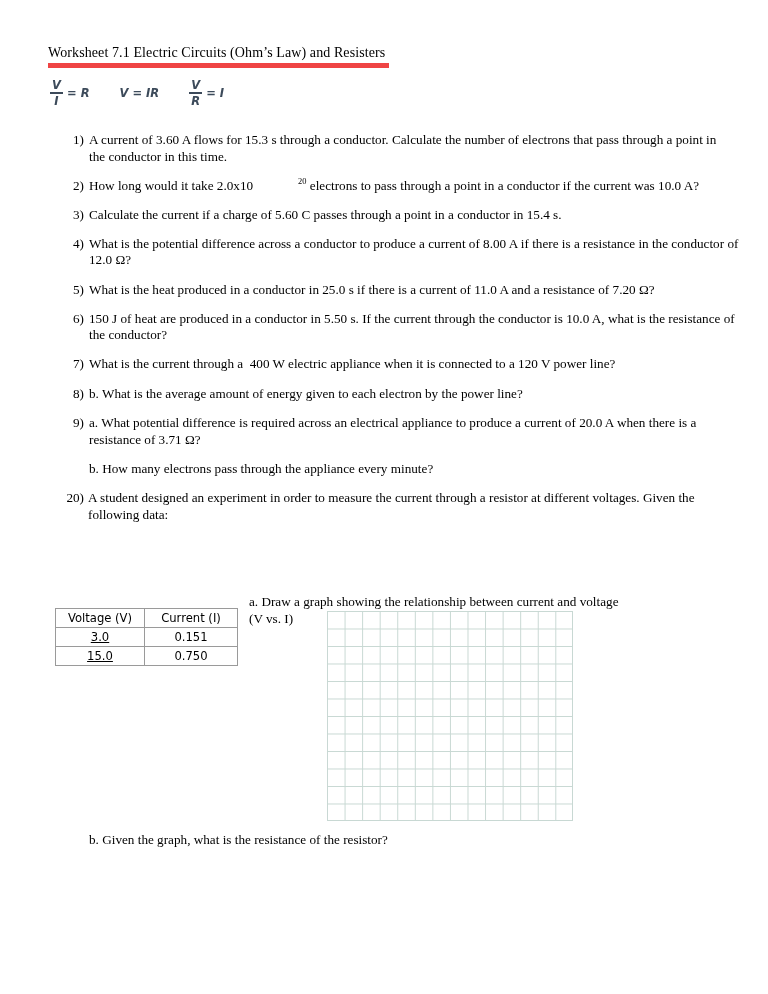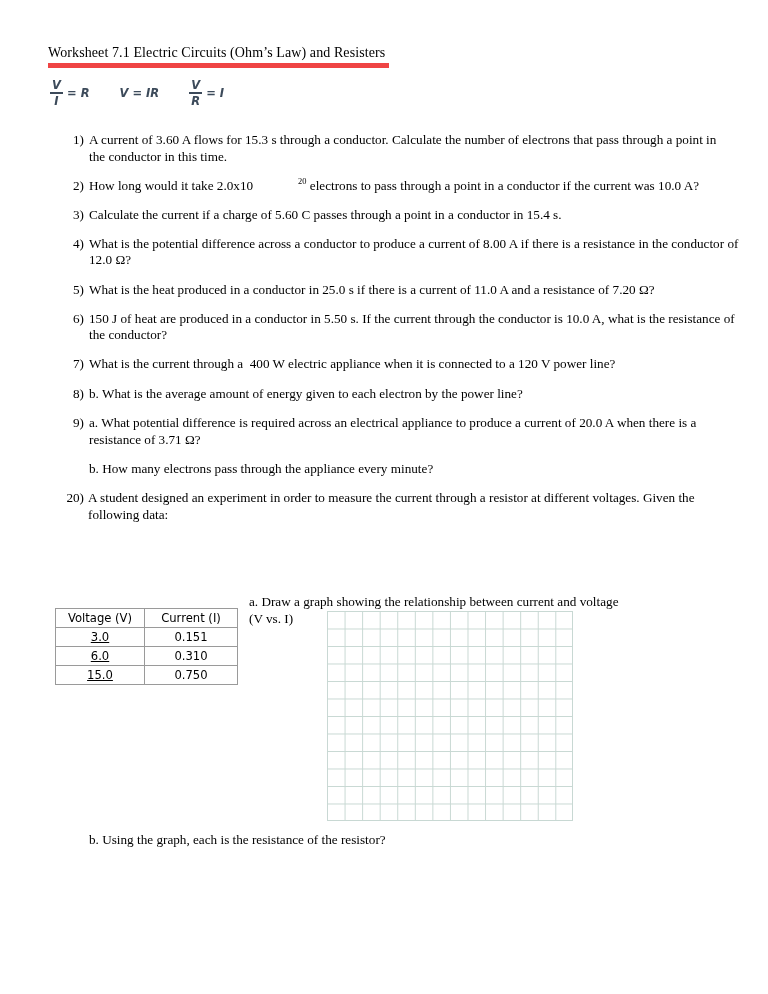--- a/index.html
+++ b/index.html
@@ -267,27 +267,23 @@
         <th>Voltage (V)</th>
         <th>Current (I)</th>
       </tr>
     </thead>
     <tbody>
       <tr>
         <td class="col-v">3.0</td>
         <td class="col-i">0.151</td>
       </tr>
       <tr>
-        <td class="col-v">6.0</td>
-        <td class="col-i">0.310</td>
-      </tr>
-      <tr>
         <td class="col-v">15.0</td>
         <td class="col-i">0.750</td>
       </tr>
     </tbody>
   </table>
 
   <div class="grid-paper"></div>
 
-  <div class="final-q">b. Using the graph, each is the resistance of the resistor?</div>
+  <div class="final-q">b. Given the graph, what is the resistance of the resistor?</div>
 
 </div>
 
 </body></html>

